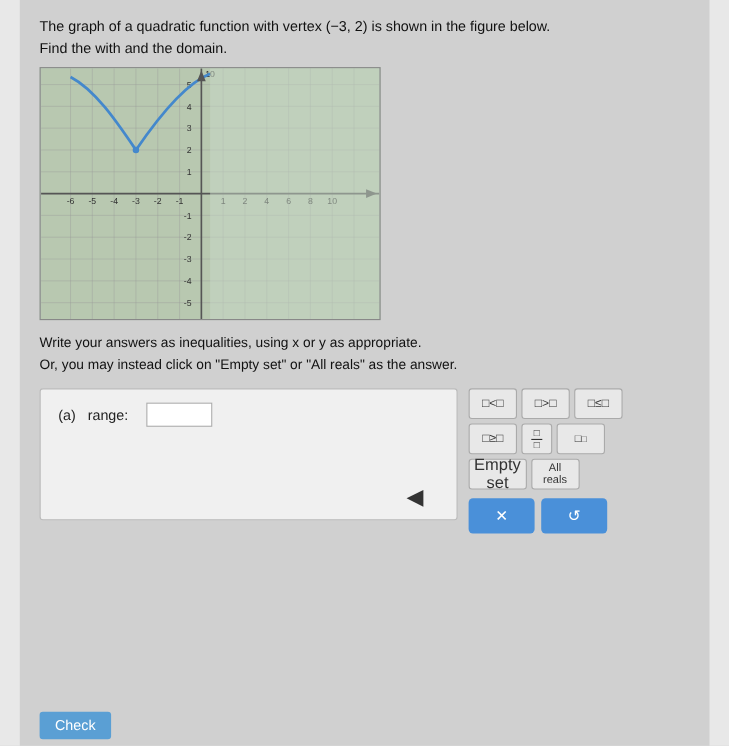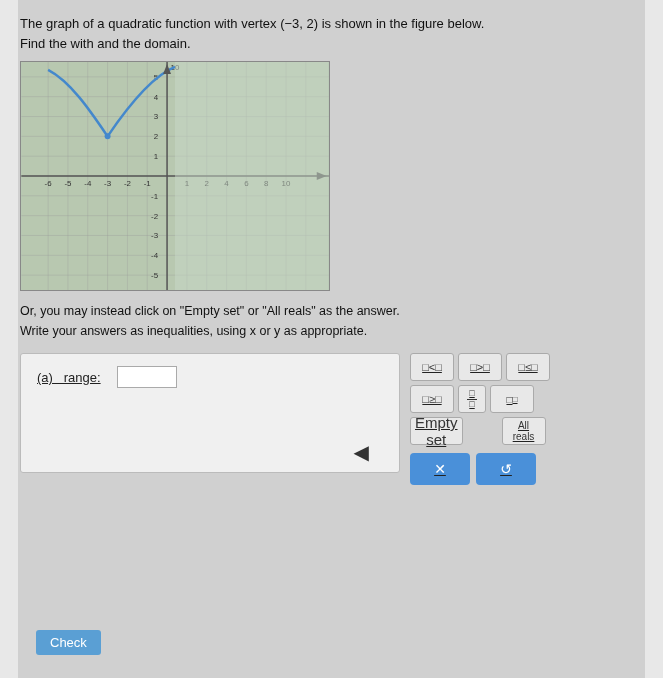--- a/index.html
+++ b/index.html
@@ -10,21 +10,21 @@
       color: #222;
       width: 663px;
       min-height: 678px;
       display: flex;
       justify-content: center;
     }
     .page {
       background: #d0d0d0;
       width: 627px;
       min-height: 678px;
-      padding: 14px 18px 10px 2px;
+      padding: 14px 18px 10px 18px;
       position: relative;
     }
     .problem-text {
       font-size: 13px;
       line-height: 1.5;
       margin-bottom: 8px;
       color: #111;
     }
     .graph-container {
       width: 310px;
@@ -139,36 +139,35 @@
       color: white;
       min-width: 60px;
     }
     .btn-undo {
       background: #4a90d9;
       color: white;
       min-width: 60px;
     }
     .check-btn {
       position: absolute;
-      bottom: 23px;
+      bottom: 6px;
       left: 18px;
       background: #5a9fd4;
       color: white;
       border: none;
       border-radius: 3px;
       padding: 5px 14px;
       font-size: 13px;
       cursor: pointer;
     }
     .bottom-area {
       display: flex;
       align-items: flex-start;
       margin-top: 4px;
       position: relative;
-      text-decoration: underline;
     }
     
     .graph-svg {
       position: absolute;
       top: 0; left: 0;
       width: 100%; height: 100%;
     }
   </style>
 </head>
 <body>
@@ -254,22 +253,22 @@
 
       <polygon points="308,115 298,111 298,119" fill="#555"></polygon>
 
       <circle cx="87" cy="75" r="3" fill="#4488cc"></circle>
 
       <rect x="155" y="0" width="155" height="230" fill="#c8d8c8" opacity="0.5"></rect>
     </svg>
   </div>
 
   <div class="instructions">
+    <div>Write your answers as inequalities, using x or y as appropriate.</div>
     <div>Or, you may instead click on "Empty set" or "All reals" as the answer.</div>
-    <div>Write your answers as inequalities, using x or y as appropriate.</div>
   </div>
 
   <div class="bottom-area">
 
     <div class="answer-box">
       <div class="answer-row">
         <span class="answer-label">(a)&nbsp;&nbsp;&nbsp;range:</span>
         <input class="answer-input" type="text" style="">
       </div>
 
@@ -287,21 +286,21 @@
         <button class="kbtn kbtn-small">
           <div class="kbtn-fraction">
             <div class="frac-top">□</div>
             <div class="frac-bot">□</div>
           </div>
         </button>
         <button class="kbtn" style="font-size:10px;">□<sup>□</sup></button>
       </div>
       <div class="keypad-row">
         <button class="kbtn" style="font-size:15px;">Empty<br>set</button>
-        <button class="kbtn" style="font-size:10px;margin-left:35px;">All<br>reals</button>
+        <button class="kbtn" style="font-size:10px;">All<br>reals</button>
       </div>
       <div class="action-row">
         <button class="btn-action btn-clear">✕</button>
         <button class="btn-action btn-undo">↺</button>
       </div>
     </div>
   </div>
 
   <button class="check-btn">
     <span>Check</span>

